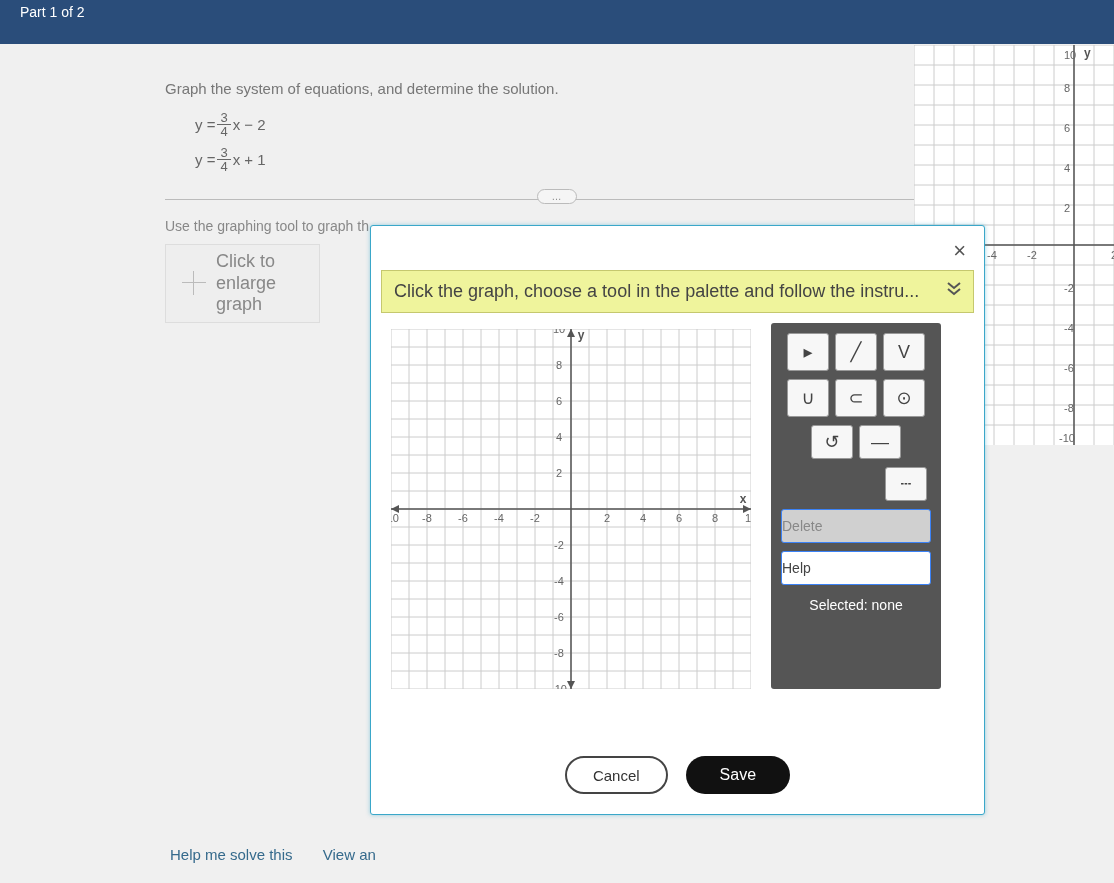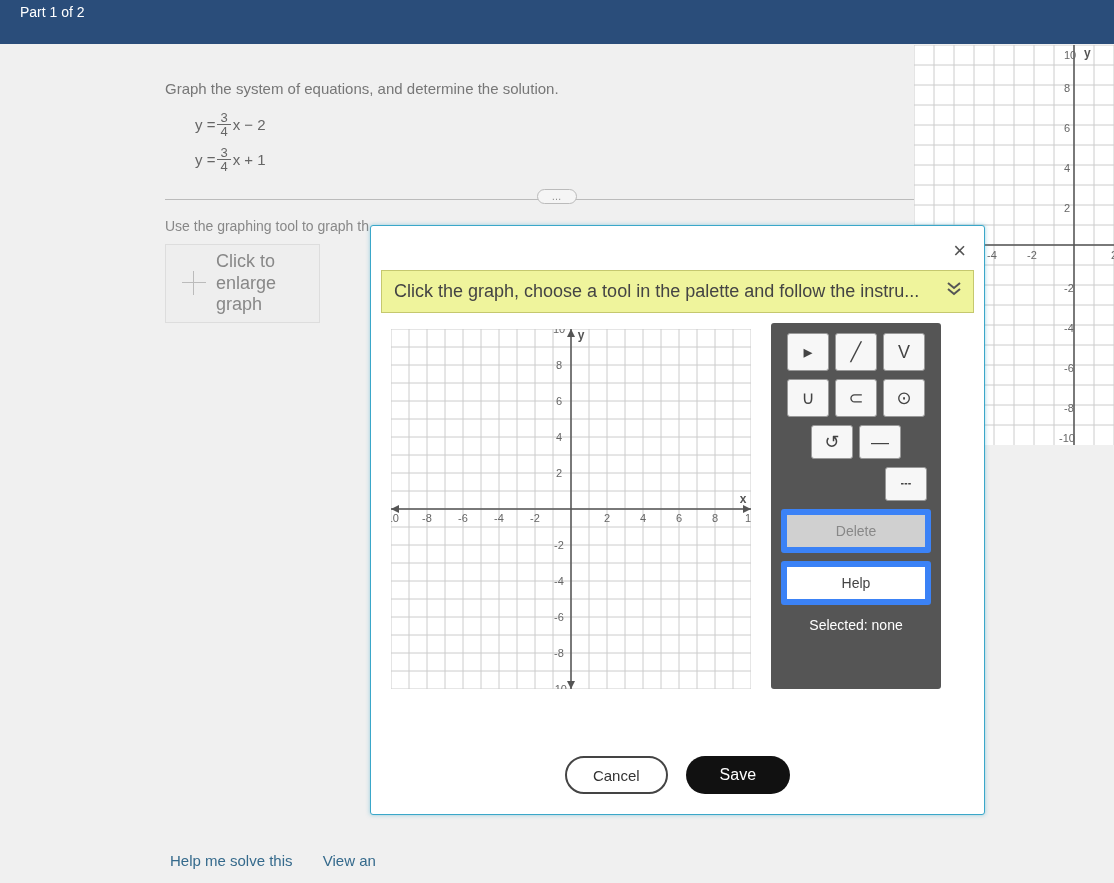--- a/index.html
+++ b/index.html
@@ -107,43 +107,43 @@
   .pal-btn {
     width: 42px; height: 38px;
     background: #f7f7f7;
     border: 1px solid #999;
     border-radius: 3px;
     display: flex; align-items: center; justify-content: center;
     color: #444; font-size: 18px; cursor: pointer;
   }
   .pal-btn.small { width: 42px; height: 34px; }
   .pal-text-btn {
-    background: #fff; border: 6px solid #3b82f6; border-radius: 3px;
-    padding: 8px 0; text-align: center; color: #444; font-size: 14px;
+    background: #fff; border: 1px solid #3b82f6; border-radius: 3px;
+    padding: 8px 0; color: #444; font-size: 14px;
     cursor: pointer;
   }
   .pal-text-btn.disabled { background: #d0d0d0; color: #888; }
   .selected-row { text-align: center; padding-top: 4px; }
 
   
   .modal-footer {
     position: absolute; bottom: 20px; left: 0; right: 0;
     display: flex; gap: 18px; justify-content: center;
   }
   .btn-cancel {
     border: 2px solid #444; background: #fff; color: #333;
     border-radius: 20px; padding: 8px 26px; font-size: 15px; cursor: pointer;
   }
   .btn-save {
     border: none; background: #111; color: #fff;
     border-radius: 20px; padding: 10px 34px; font-size: 16px; cursor: pointer;
   }
 
   .bottom-links {
-    position: absolute; bottom: 14px; left: 170px;
+    position: absolute; bottom: 20px; left: 170px;
     color: #356a8c; font-size: 15px;
   }
   .bottom-links span { margin-right: 26px; cursor: pointer; }
 
   
   .tick-label { font-size: 11px; fill: #666; }
   .axis-label { font-size: 12px; fill: #555; font-weight: bold; }
 </style>
 </head>
 <body>

